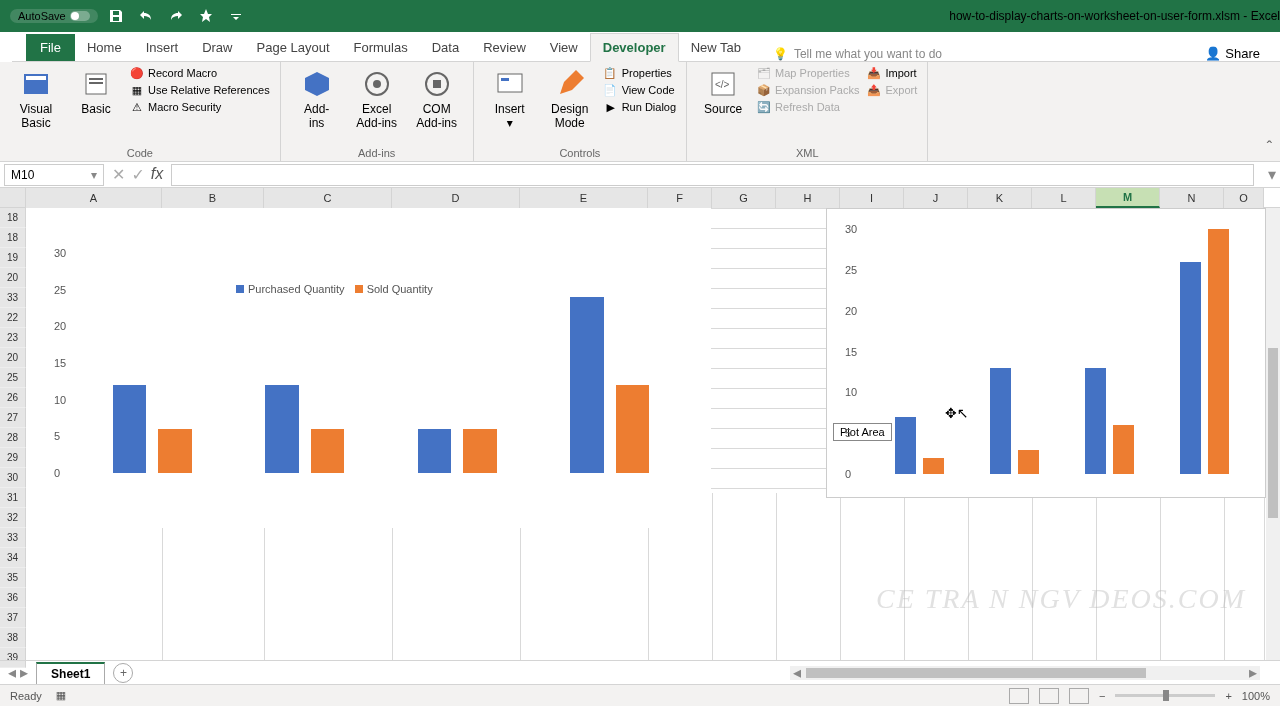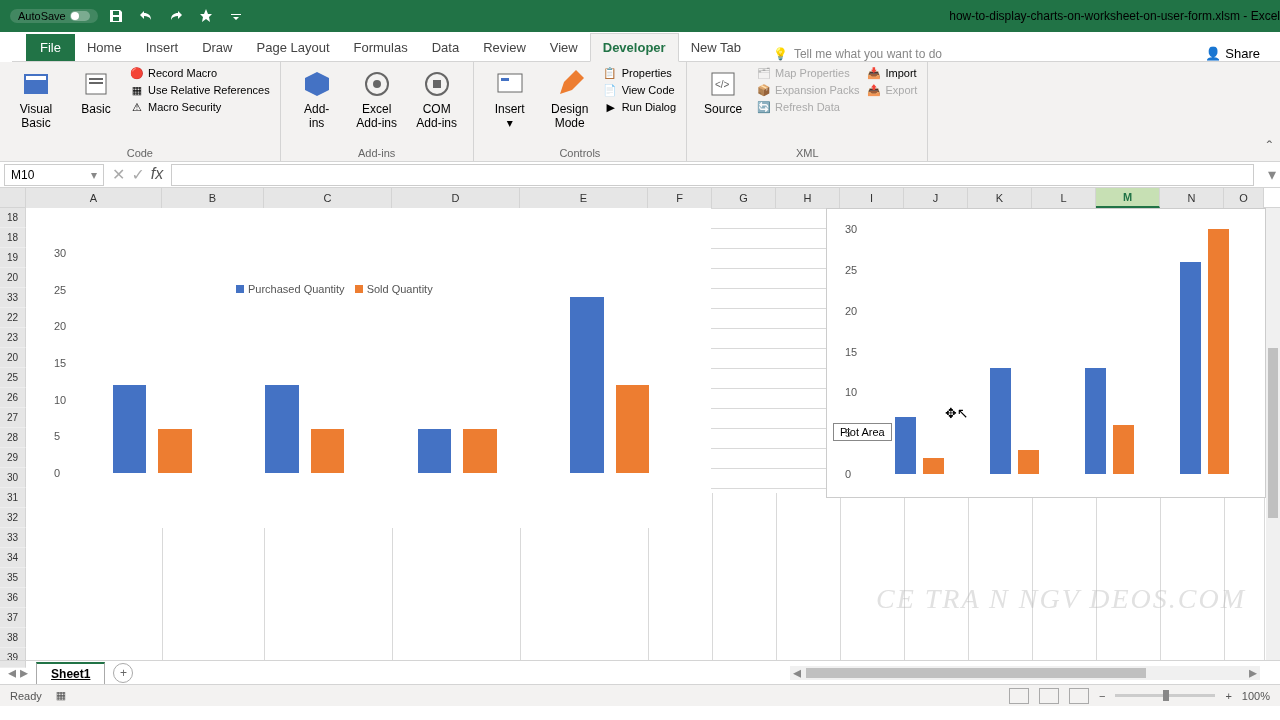--- a/index.html
+++ b/index.html
@@ -83,21 +83,21 @@
 .tooltip { position: absolute; background: #fff; border: 1px solid #888; padding: 2px 6px; font-size: 11px; }
 .cursor-move { position: absolute; font-size: 14px; }
 
 .chart-title { text-align: center; font-size: 17px; color: #555; padding-top: 18px; line-height: 1.4; }
 .watermark { position: absolute; right: 34px; bottom: 45px; font-size: 28px; color: rgba(180,180,180,0.4); font-style: italic; letter-spacing: 2px; font-family: serif; }
 
 
 .sheettabs { height: 24px; border-top: 1px solid #d4d4d4; display: flex; align-items: center; position: relative; }
 .nav-arrows { display: flex; padding: 0 8px; gap: 4px; color: #888; }
 .sheet-tab { padding: 3px 14px; font-size: 12px; background: #fff; border: 1px solid #aaa; border-bottom: none; cursor: pointer; }
-.sheet-tab.active { border-top: 2px solid #217346; font-weight: 600; text-decoration: underline; }
+.sheet-tab.active { border-top: 2px solid #217346; font-weight: 600; }
 .add-sheet { width: 20px; height: 20px; border: 1px solid #aaa; border-radius: 50%; display: flex; align-items: center; justify-content: center; margin-left: 8px; cursor: pointer; font-size: 12px; color: #666; }
 .hscroll { position: absolute; right: 20px; width: 470px; height: 14px; background: #f0f0f0; display: flex; align-items: center; }
 .hthumb { position: absolute; left: 16px; width: 340px; top: 2px; bottom: 2px; background: #c0c0c0; }
 
 
 .statusbar { height: 22px; background: #f3f2f1; border-top: 1px solid #d4d4d4; display: flex; align-items: center; padding: 0 10px; font-size: 11px; color: #555; }
 .status-right { margin-left: auto; display: flex; align-items: center; gap: 10px; }
 .view-btn { width: 20px; height: 16px; border: 1px solid #aaa; cursor: pointer; }
 .zoom-slider { width: 100px; height: 3px; background: #ccc; position: relative; }
 .zoom-thumb { position: absolute; left: 48px; top: -4px; width: 6px; height: 11px; background: #888; }

